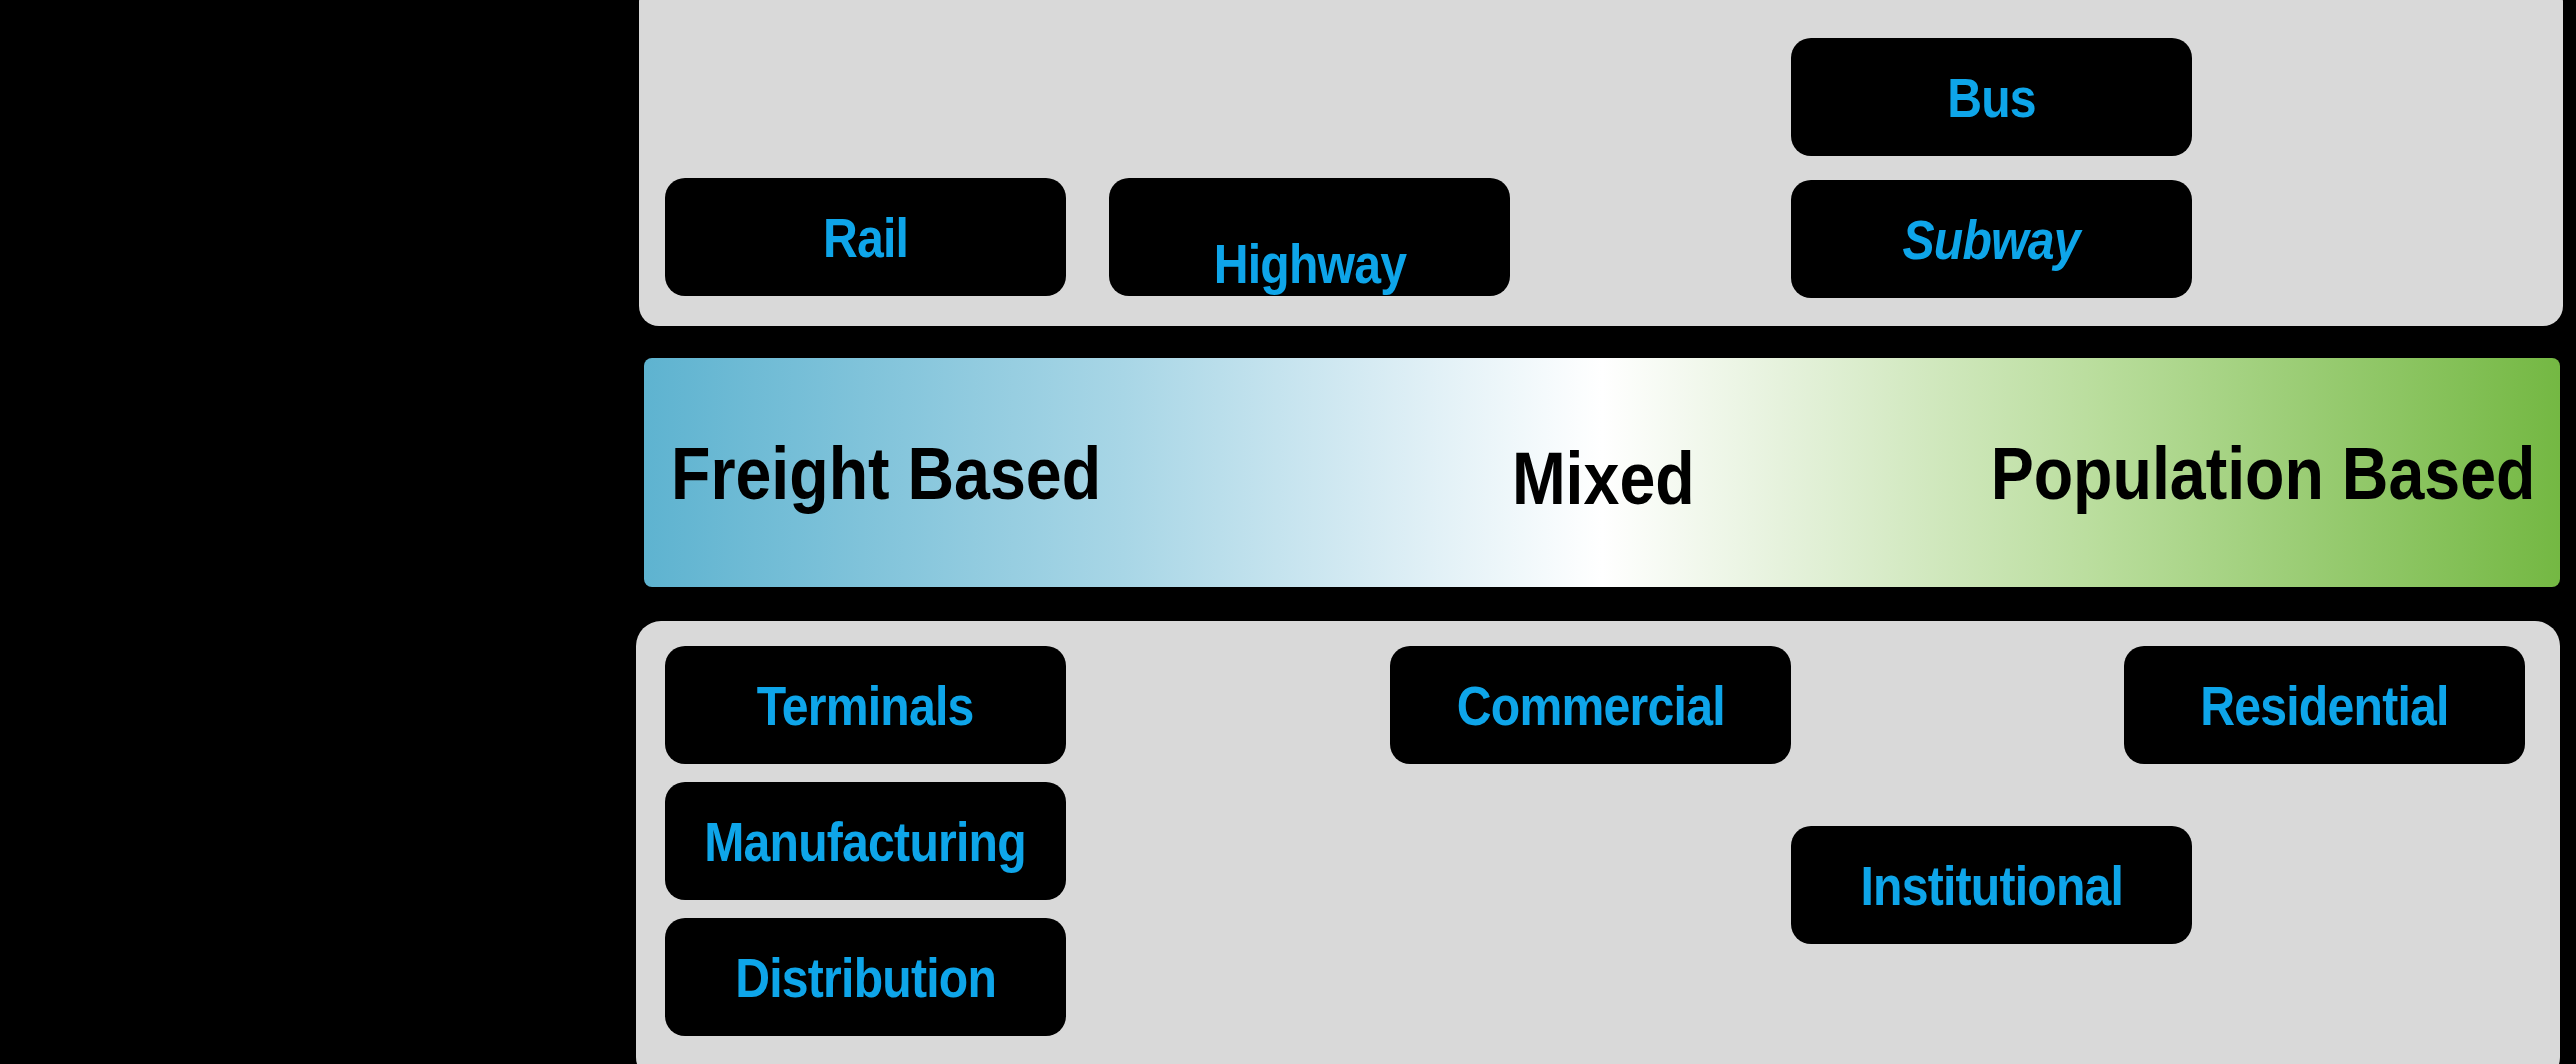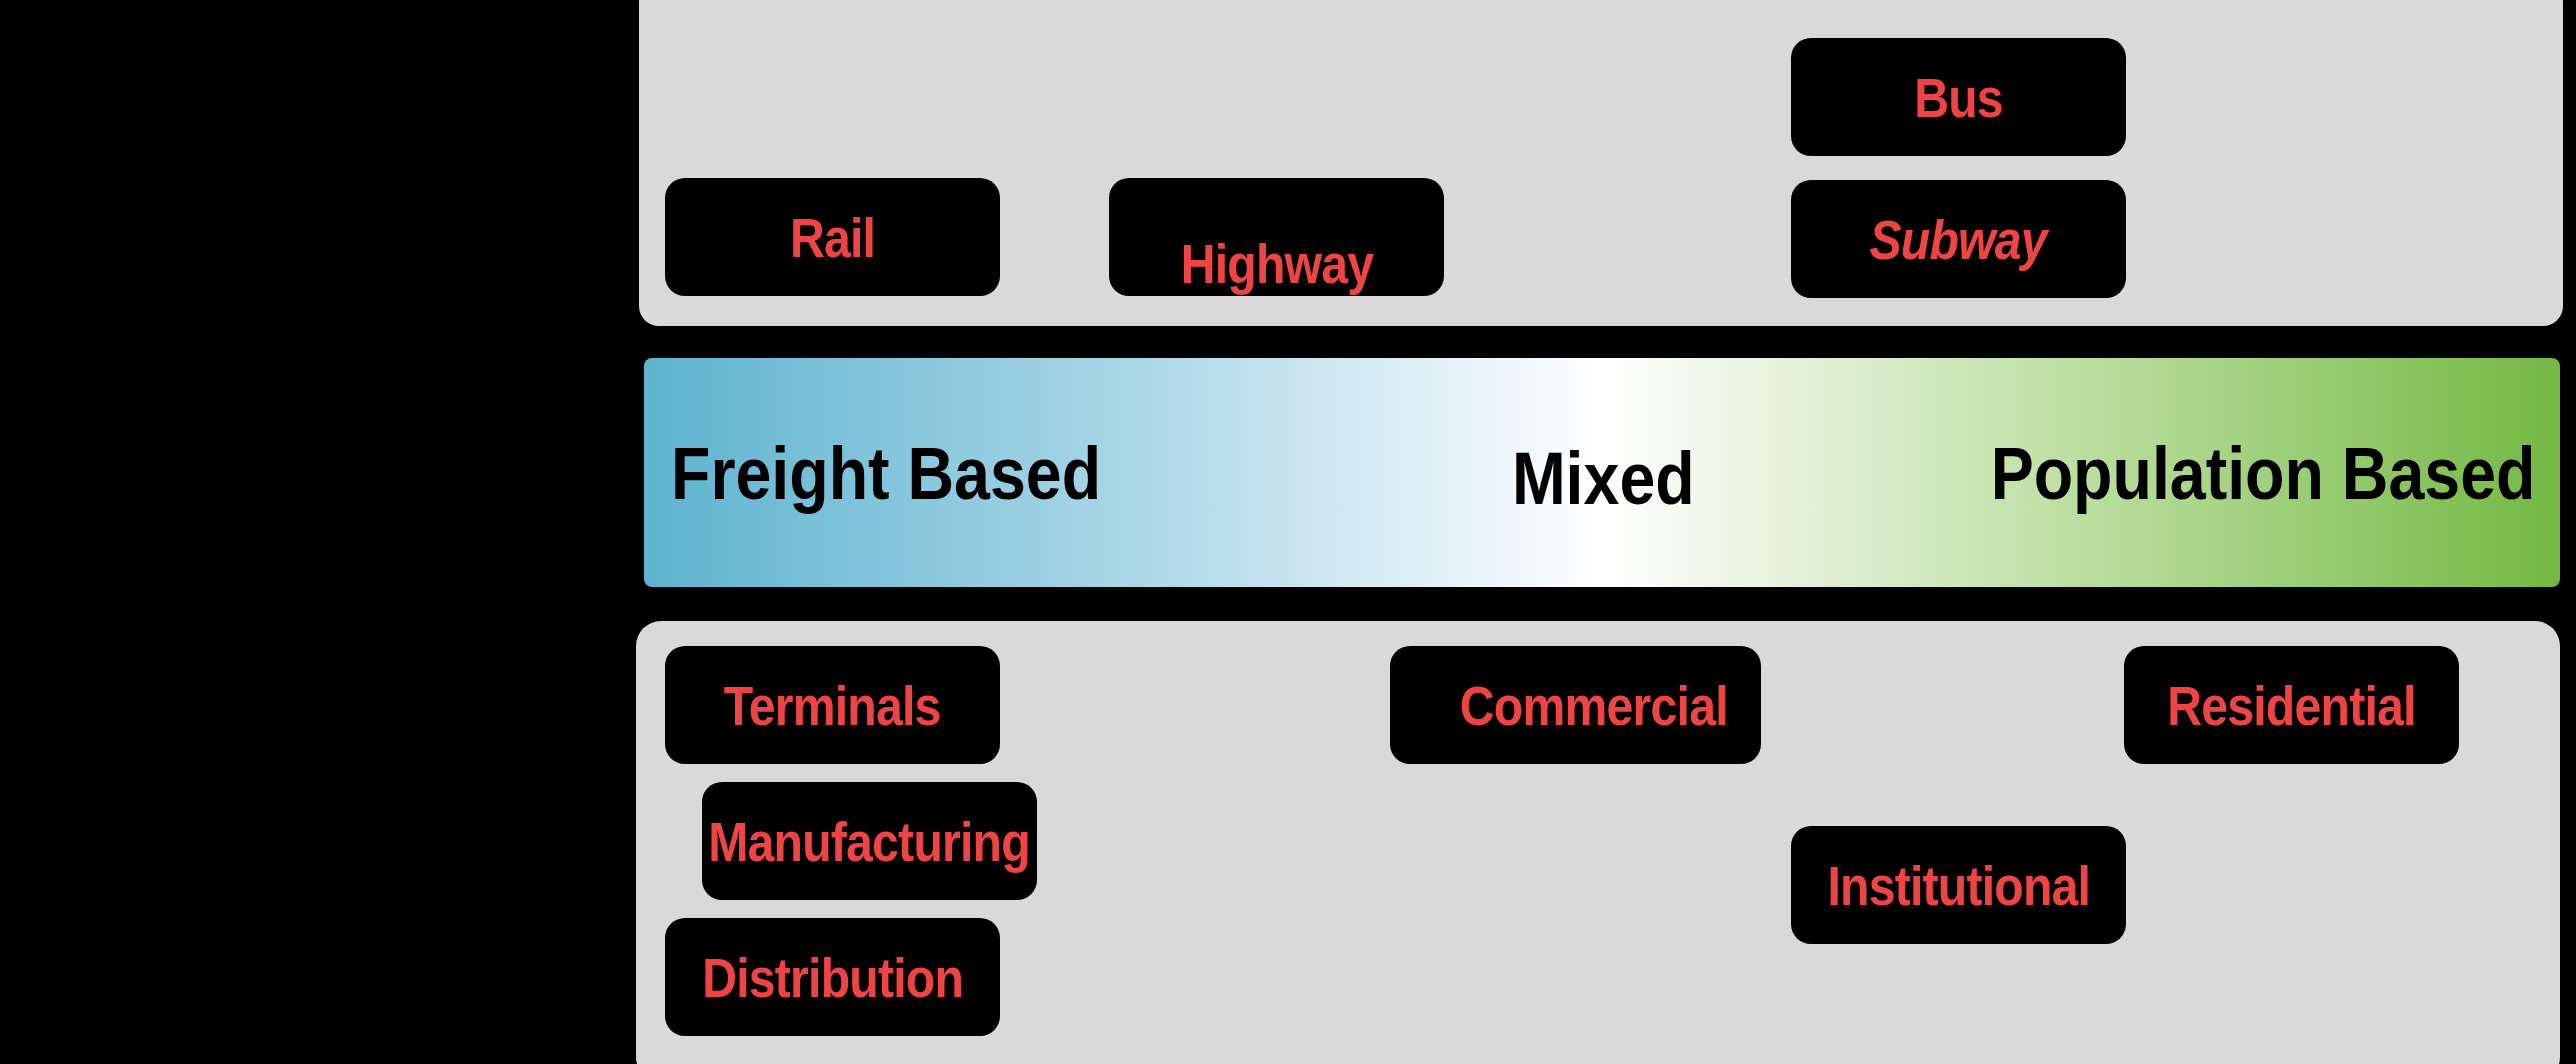--- a/index.html
+++ b/index.html
@@ -7,22 +7,22 @@
       width: 2576px; height: 1064px; background: #000000;
       position: relative; overflow: hidden;
       font-family: "Liberation Sans", sans-serif;
     }
     .panel {
       position: absolute; background: #d9d9d9;
     }
     #top-panel { left: 639px; top: -18px; width: 1924px; height: 344px; border-radius: 20px; }
     #bottom-panel { left: 636px; top: 621px; width: 1924px; height: 461px; border-radius: 25px; }
     .box {
-      position: absolute; background: #000000; color: #ef4444;
-      border-radius: 20px; width: 335px; height: 118px;
+      position: absolute; background: #000000; color: #0ea5e9;
+      border-radius: 20px; width: 401px; height: 118px;
       display: flex; align-items: center; justify-content: center;
       font-weight: bold; font-size: 56px; letter-spacing: -0.9px;
       transform-origin: center;
     }
     .box span { display: inline-block; transform: scaleX(0.86); white-space: nowrap; }
     #band {
       position: absolute; left: 644px; top: 358px; width: 1916px; height: 229px;
       border-radius: 8px;
       background: linear-gradient(to right, #5eb3d0 0%, #a8d6e6 25%, #d6ebf3 38%, #ffffff 50%, #e4f1da 60%, #b9dd9c 76%, #74b843 100%);
     }
@@ -65,27 +65,27 @@
   <div id="label-mixed" class="band-label">
     <span>Mixed</span>
   </div>
 </div>
 
 <div id="bottom-panel" class="panel"></div>
 
 <div class="box" style="left:665px; top:646px;">
   <span>Terminals</span>
 </div>
-<div class="box" style="left:702px; top:782px;">
+<div class="box" style="left:665px; top:782px;">
   <span>Manufacturing</span>
 </div>
 <div class="box" style="left:665px; top:918px;">
   <span>Distribution</span>
 </div>
-<div class="box" style="left:1390px; top:646px;padding-left:36px;">
+<div class="box" style="left:1390px; top:646px;">
   <span>Commercial</span>
 </div>
 <div class="box" style="left:1791px; top:782px;margin-top:44px;">
   <span>Institutional</span>
 </div>
 <div class="box" style="left:2124px; top:646px;">
   <span>Residential</span>
 </div>
 
 

